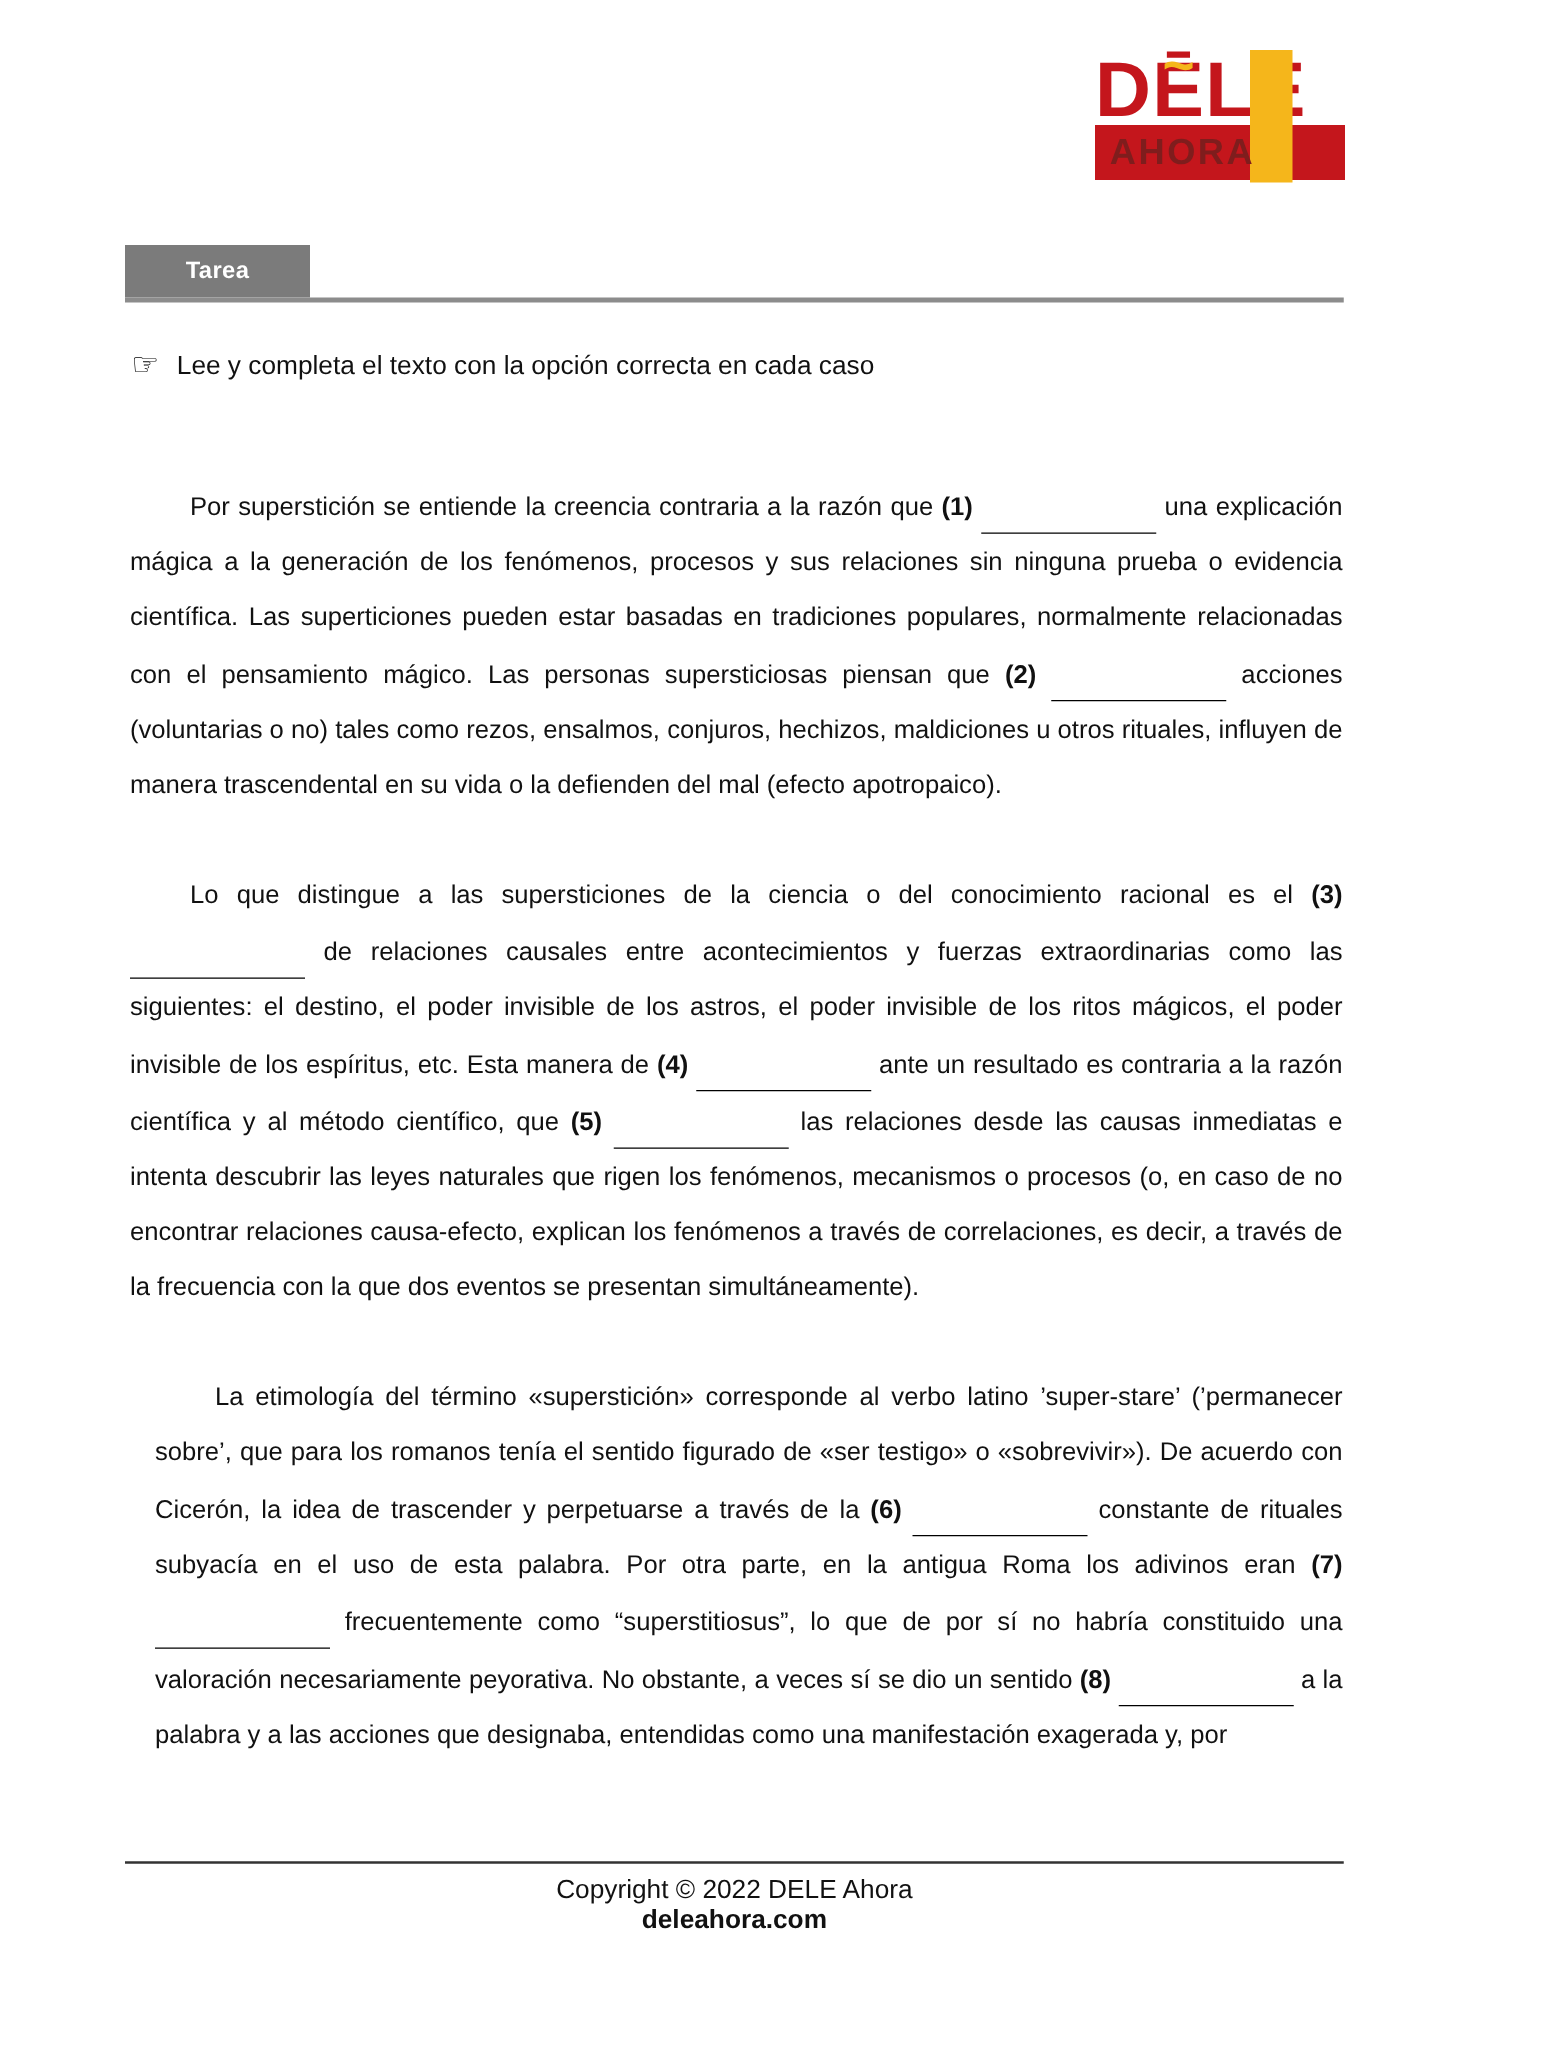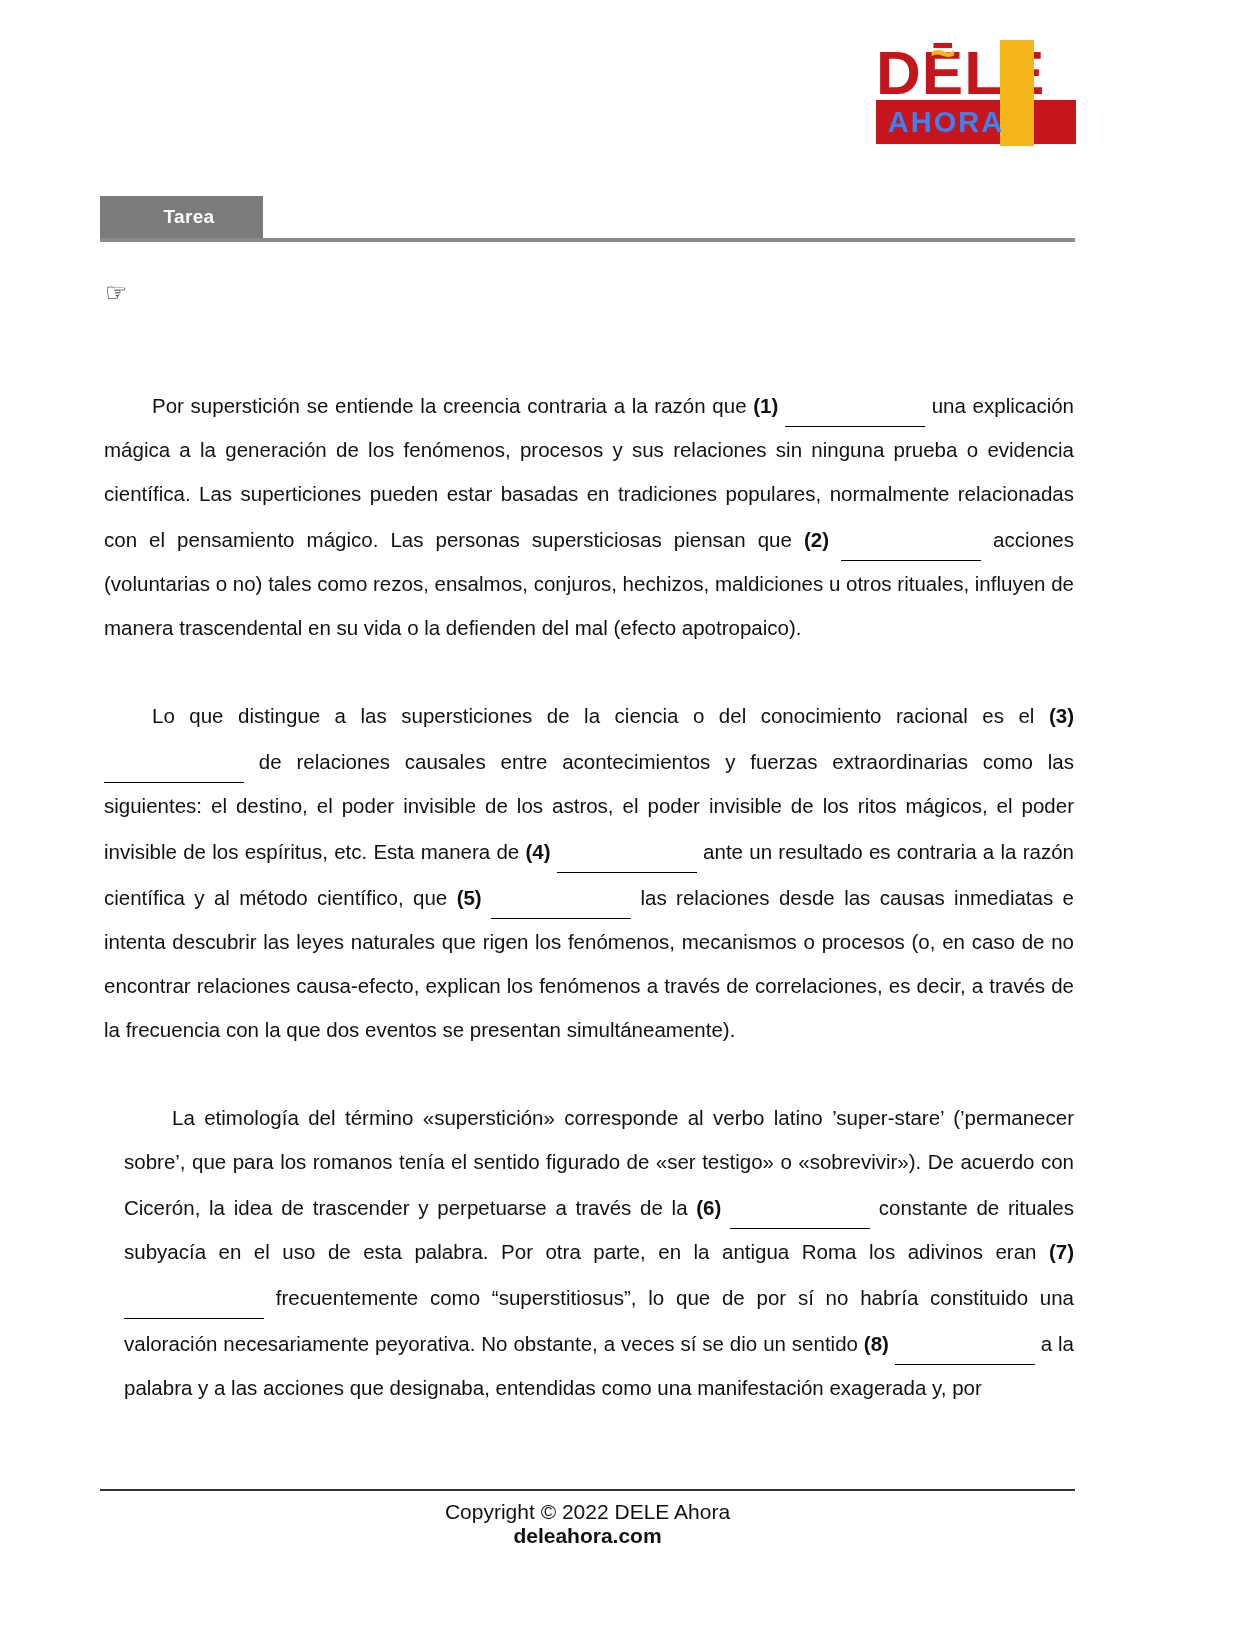--- a/index.html
+++ b/index.html
@@ -76,21 +76,21 @@
     z-index: 2;
   }
   .logo-ahora-text {
     position: absolute;
     left: 0px;
     top: 74px;
     width: 140px;
     height: 44px;
     line-height: 44px;
     text-align: center;
-    color: #3b82f6;
+    color: #7f1d1d;
     font-size: 29px;
     font-weight: bold;
     letter-spacing: 2px;
     z-index: 5;
   }
 
   
   .task-bar {
     position: absolute;
     left: 100px;
@@ -104,21 +104,20 @@
     top: 0;
     width: 148px;
     height: 42px;
     background: #7b7b7b;
     color: #ffffff;
     font-size: 19px;
     font-weight: bold;
     line-height: 42px;
     text-align: center;
     letter-spacing: 0.3px;
-    padding-left: 15px;
   }
   .task-title {
     position: absolute;
     left: 182px;
     top: 0;
     height: 42px;
     line-height: 42px;
     color: #8c8c8c;
     font-size: 19px;
     font-weight: bold;
@@ -211,20 +210,21 @@
   <div class="logo-ahora-text">AHORA</div>
 </div>
 
 <div class="task-bar">
   <div class="task-tag">Tarea</div>
 </div>
 <div class="task-rule"></div>
 
 <div class="instruction">
   <span class="hand-icon">☞</span>
+  <span>Lee y completa el texto con la opción correcta en cada caso</span>
 </div>
 
 <div class="doc-body" id="doc-body">
     <p class="para">Por superstición se entiende la creencia contraria a la razón que <span class="num">(1) </span><span class="blank b-l">&nbsp;</span> una explicación mágica a la generación de los fenómenos, procesos y sus relaciones sin ninguna prueba o evidencia científica. Las superticiones pueden estar basadas en tradiciones populares, normalmente relacionadas con el pensamiento mágico. Las personas supersticiosas piensan que <span class="num">(2) </span><span class="blank b-l">&nbsp;</span> acciones (voluntarias o no) tales como rezos, ensalmos, conjuros, hechizos, maldiciones u otros rituales, influyen de manera trascendental en su vida o la defienden del mal (efecto apotropaico).</p>
     <p class="para">Lo que distingue a las supersticiones de la ciencia o del conocimiento racional es el <span class="num">(3) </span><span class="blank b-l">&nbsp;</span> de relaciones causales entre acontecimientos y fuerzas extraordinarias como las siguientes: el destino, el poder invisible de los astros, el poder invisible de los ritos mágicos, el poder invisible de los espíritus, etc. Esta manera de <span class="num">(4) </span><span class="blank b-l">&nbsp;</span> ante un resultado es contraria a la razón científica y al método científico, que <span class="num">(5) </span><span class="blank b-l">&nbsp;</span> las relaciones desde las causas inmediatas e intenta descubrir las leyes naturales que rigen los fenómenos, mecanismos o procesos (o, en caso de no encontrar relaciones causa-efecto, explican los fenómenos a través de correlaciones, es decir, a través de la frecuencia con la que dos eventos se presentan simultáneamente).</p>
     <p class="para">La etimología del término «superstición» corresponde al verbo latino ’super-stare’ (’permanecer sobre’, que para los romanos tenía el sentido figurado de «ser testigo» o «sobrevivir»). De acuerdo con Cicerón, la idea de trascender y perpetuarse a través de la <span class="num">(6) </span><span class="blank b-l">&nbsp;</span> constante de rituales subyacía en el uso de esta palabra. Por otra parte, en la antigua Roma los adivinos eran <span class="num">(7) </span><span class="blank b-l">&nbsp;</span> frecuentemente como “superstitiosus”, lo que de por sí no habría constituido una valoración necesariamente peyorativa. No obstante, a veces sí se dio un sentido <span class="num">(8) </span><span class="blank b-l">&nbsp;</span> a la palabra y a las acciones que designaba, entendidas como una manifestación exagerada y, por</p>
   </div>
 
 <div class="footer-rule"></div>
 <div class="footer">

